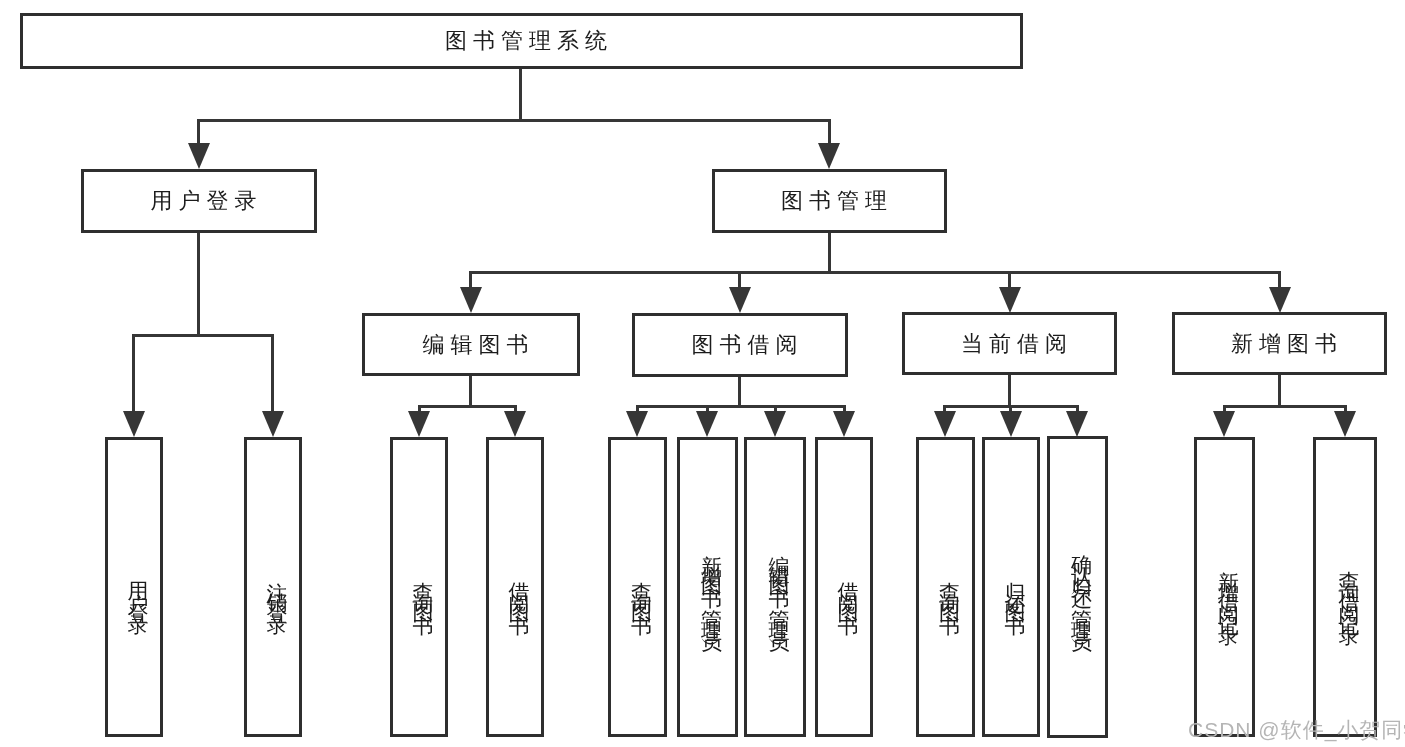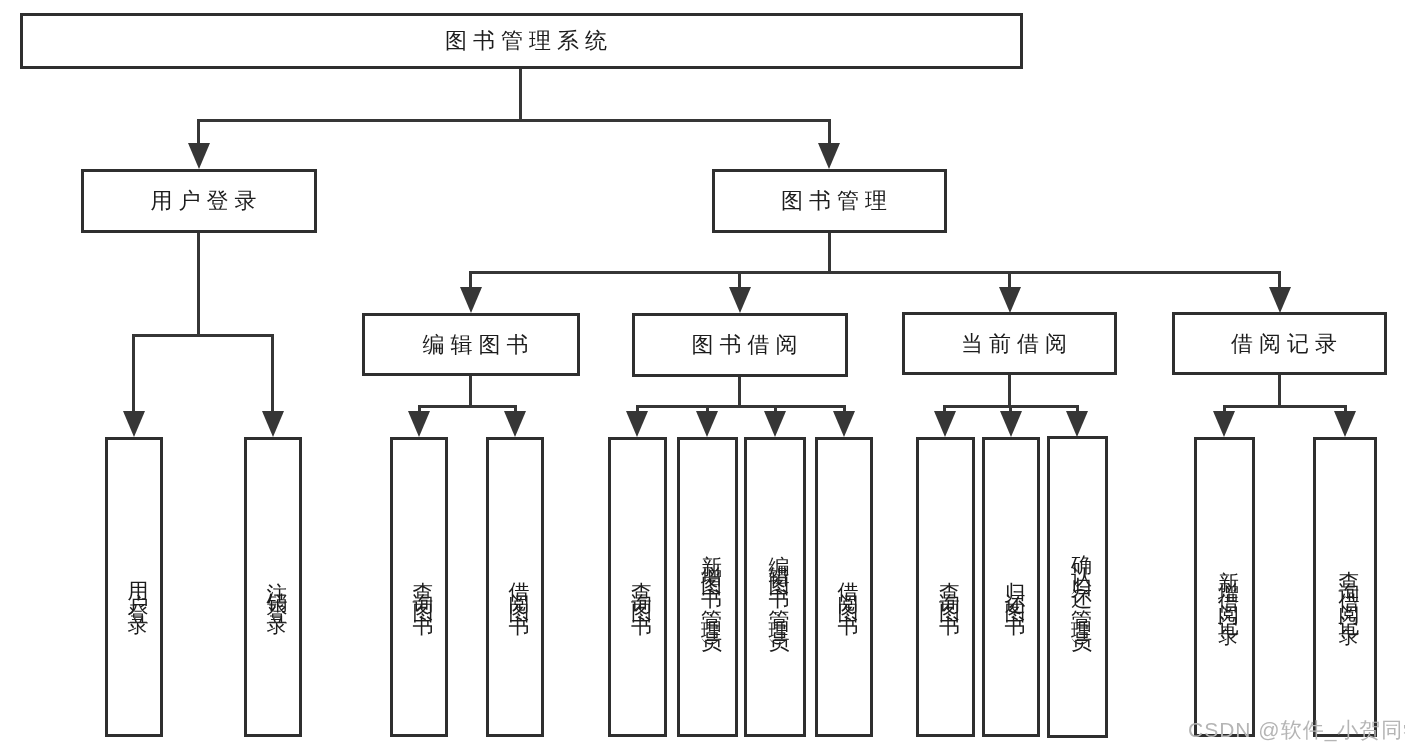--- a/index.html
+++ b/index.html
@@ -92,21 +92,21 @@
   <div class="node" style="left:362px;top:313px;width:218px;height:63px;">
     <span class="h-label">编辑图书</span>
   </div>
   <div class="node" style="left:902px;top:312px;width:215px;height:63px;">
     <span class="h-label">当前借阅</span>
   </div>
   <div class="node" style="left:632px;top:313px;width:216px;height:64px;">
     <span class="h-label">图书借阅</span>
   </div>
   <div class="node" style="left:1172px;top:312px;width:215px;height:63px;">
-    <span class="h-label">借阅记录</span>
+    <span class="h-label">新增图书</span>
   </div>
 
   <div class="vline" style="left:469px;top:376px;height:32px;"></div>
   <div class="vline" style="left:738px;top:377px;height:31px;"></div>
   <div class="vline" style="left:1008px;top:375px;height:33px;"></div>
   <div class="vline" style="left:1278px;top:375px;height:33px;"></div>
 
   <div class="hline" style="left:418px;top:405px;width:99px;"></div>
   <div class="hline" style="left:636px;top:405px;width:210px;"></div>
   <div class="hline" style="left:943px;top:405px;width:136px;"></div>

